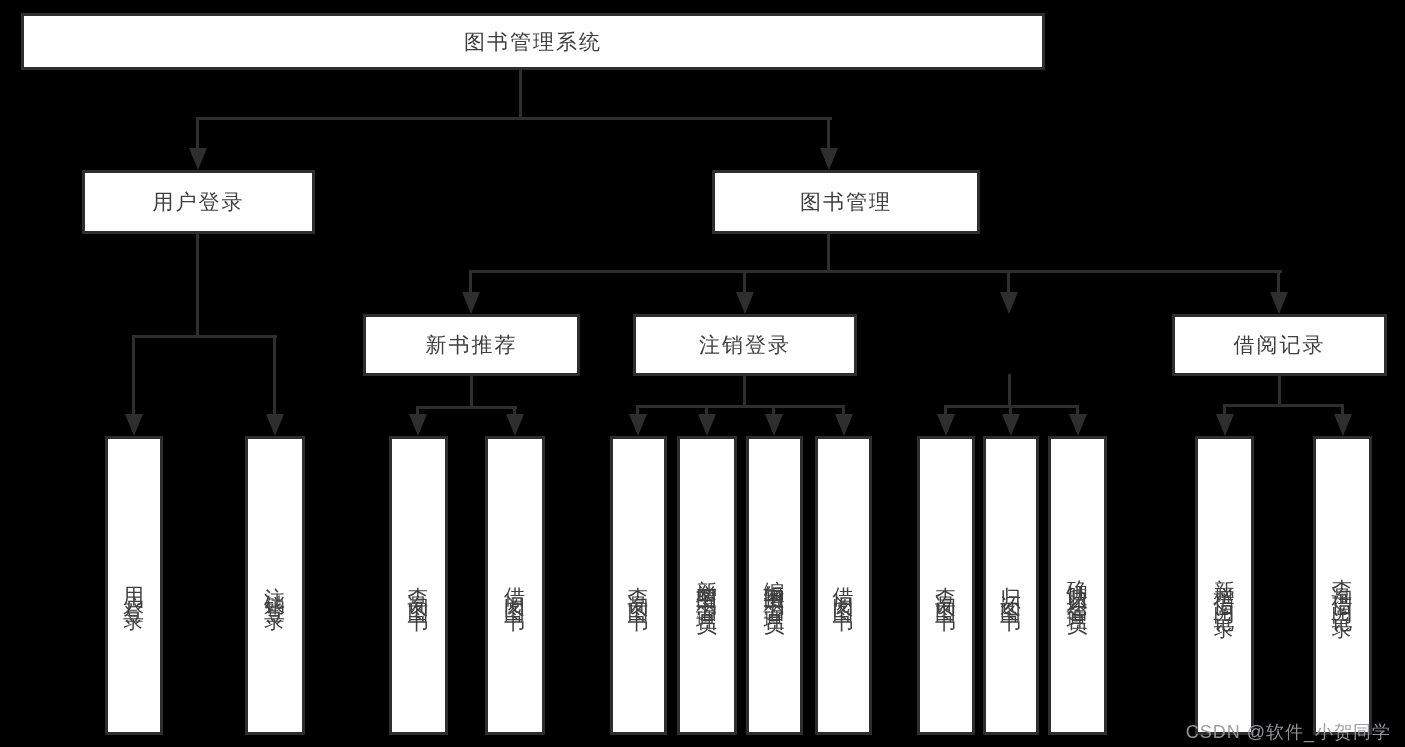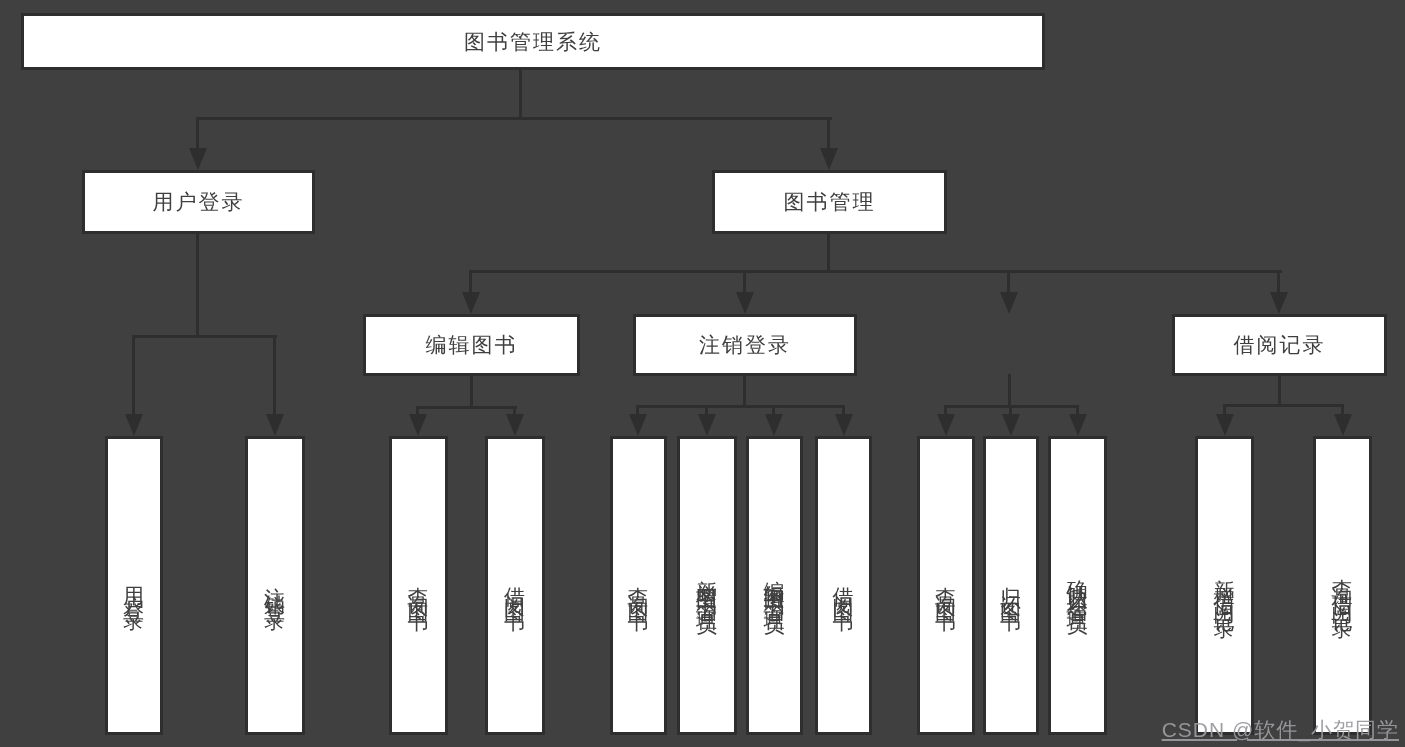--- a/index.html
+++ b/index.html
@@ -1,17 +1,17 @@
 <!DOCTYPE html>
 <html><head>
 <meta charset="utf-8">
 <style>
   html,body{margin:0;padding:0;background:#ffffff;}
   .canvas{
-    position:relative;width:1405px;height:747px;background:#404040;overflow:hidden;
+    position:relative;width:1405px;height:747px;background:#000000;overflow:hidden;
     font-family:"Liberation Sans","DejaVu Sans",sans-serif;
   }
   .box{
     position:absolute;background:#ffffff;border:3px solid #2e2e2e;box-sizing:border-box;
     display:flex;align-items:center;justify-content:center;z-index:2;
   }
   .hlabel{
     font-size:21px;letter-spacing:2px;color:#3f3f3f;white-space:nowrap;
   }
   .vlabel{
@@ -20,22 +20,22 @@
   }
   .hline,.vline{position:absolute;background:#2e2e2e;z-index:1;}
   .hline{height:3px;}
   .vline{width:3px;}
   .ahead{
     position:absolute;width:0;height:0;z-index:1;
     border-left:9px solid transparent;border-right:9px solid transparent;
     border-top:22px solid #2e2e2e;
   }
   .watermark{
-    position:absolute;right:6px;bottom:3px;z-index:5;
-    font-size:21px;letter-spacing:1px;color:rgba(154,154,158,0.95);white-space:nowrap;text-decoration:underline;
+    position:absolute;right:14px;bottom:3px;z-index:5;
+    font-size:18px;letter-spacing:1px;color:rgba(154,154,158,0.95);white-space:nowrap;
   }
 </style>
 </head>
 <body>
 
 <div class="canvas">
 
   <div class="box" style="left:21px;top:13px;width:1024px;height:57px;">
     <span class="hlabel">图书管理系统</span>
   </div>
@@ -43,21 +43,21 @@
   <div class="vline" style="left:519px;top:68px;height:51px;"></div>
   <div class="hline" style="left:196px;top:117px;width:636px;"></div>
   <div class="vline" style="left:196px;top:117px;height:33px;"></div>
   <div class="ahead" style="left:189px;top:148px;"></div>
   <div class="vline" style="left:827px;top:117px;height:33px;"></div>
   <div class="ahead" style="left:820px;top:148px;"></div>
 
   <div class="box" style="left:82px;top:170px;width:233px;height:64px;">
     <span class="hlabel">用户登录</span>
   </div>
-  <div class="box" style="left:712px;top:170px;width:235px;height:64px;justify-content:center;">
+  <div class="box" style="left:712px;top:170px;width:268px;height:64px;justify-content:center;">
     <span class="hlabel">图书管理</span>
   </div>
 
   <div class="vline" style="left:196px;top:232px;height:106px;"></div>
   <div class="hline" style="left:132px;top:335px;width:145px;"></div>
   <div class="vline" style="left:132px;top:335px;height:81px;"></div>
   <div class="ahead" style="left:125px;top:414px;"></div>
   <div class="vline" style="left:273px;top:335px;height:81px;"></div>
   <div class="ahead" style="left:266px;top:414px;"></div>
 
@@ -66,21 +66,21 @@
   <div class="vline" style="left:469px;top:270px;height:24px;"></div>
   <div class="ahead" style="left:462px;top:292px;"></div>
   <div class="vline" style="left:743px;top:270px;height:24px;"></div>
   <div class="ahead" style="left:736px;top:292px;"></div>
   <div class="vline" style="left:1007px;top:270px;height:24px;"></div>
   <div class="ahead" style="left:1000px;top:292px;"></div>
   <div class="vline" style="left:1277px;top:270px;height:24px;"></div>
   <div class="ahead" style="left:1270px;top:292px;"></div>
 
   <div class="box" style="left:363px;top:314px;width:217px;height:62px;">
-    <span class="hlabel">编辑图书</span>
+    <span class="hlabel">新书推荐</span>
   </div>
   <div class="box" style="left:633px;top:314px;width:224px;height:62px;">
     <span class="hlabel">注销登录</span>
   </div>
   <div class="box" style="left:1172px;top:314px;width:215px;height:62px;">
     <span class="hlabel">借阅记录</span>
   </div>
 
   <div class="vline" style="left:470px;top:374px;height:35px;"></div>
   <div class="hline" style="left:416px;top:406px;width:101px;"></div>

